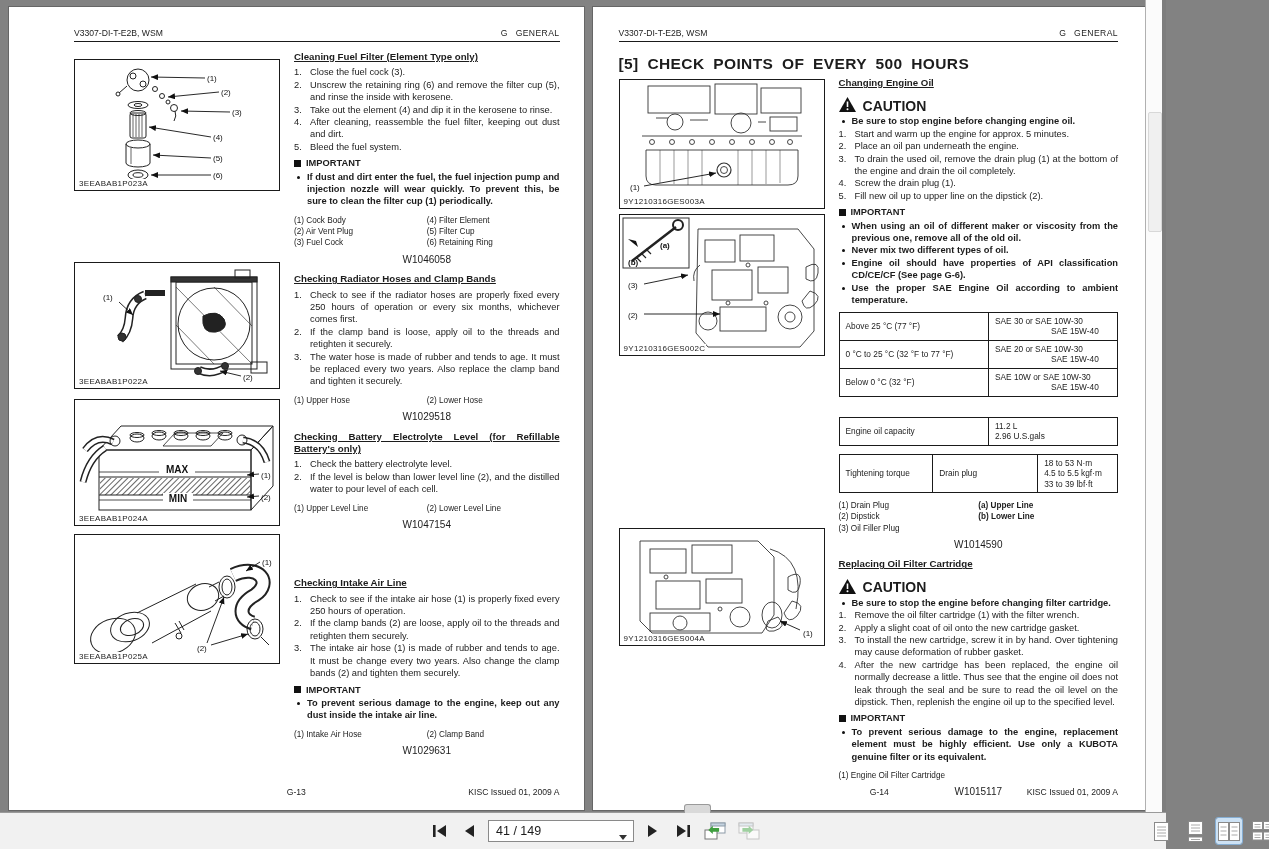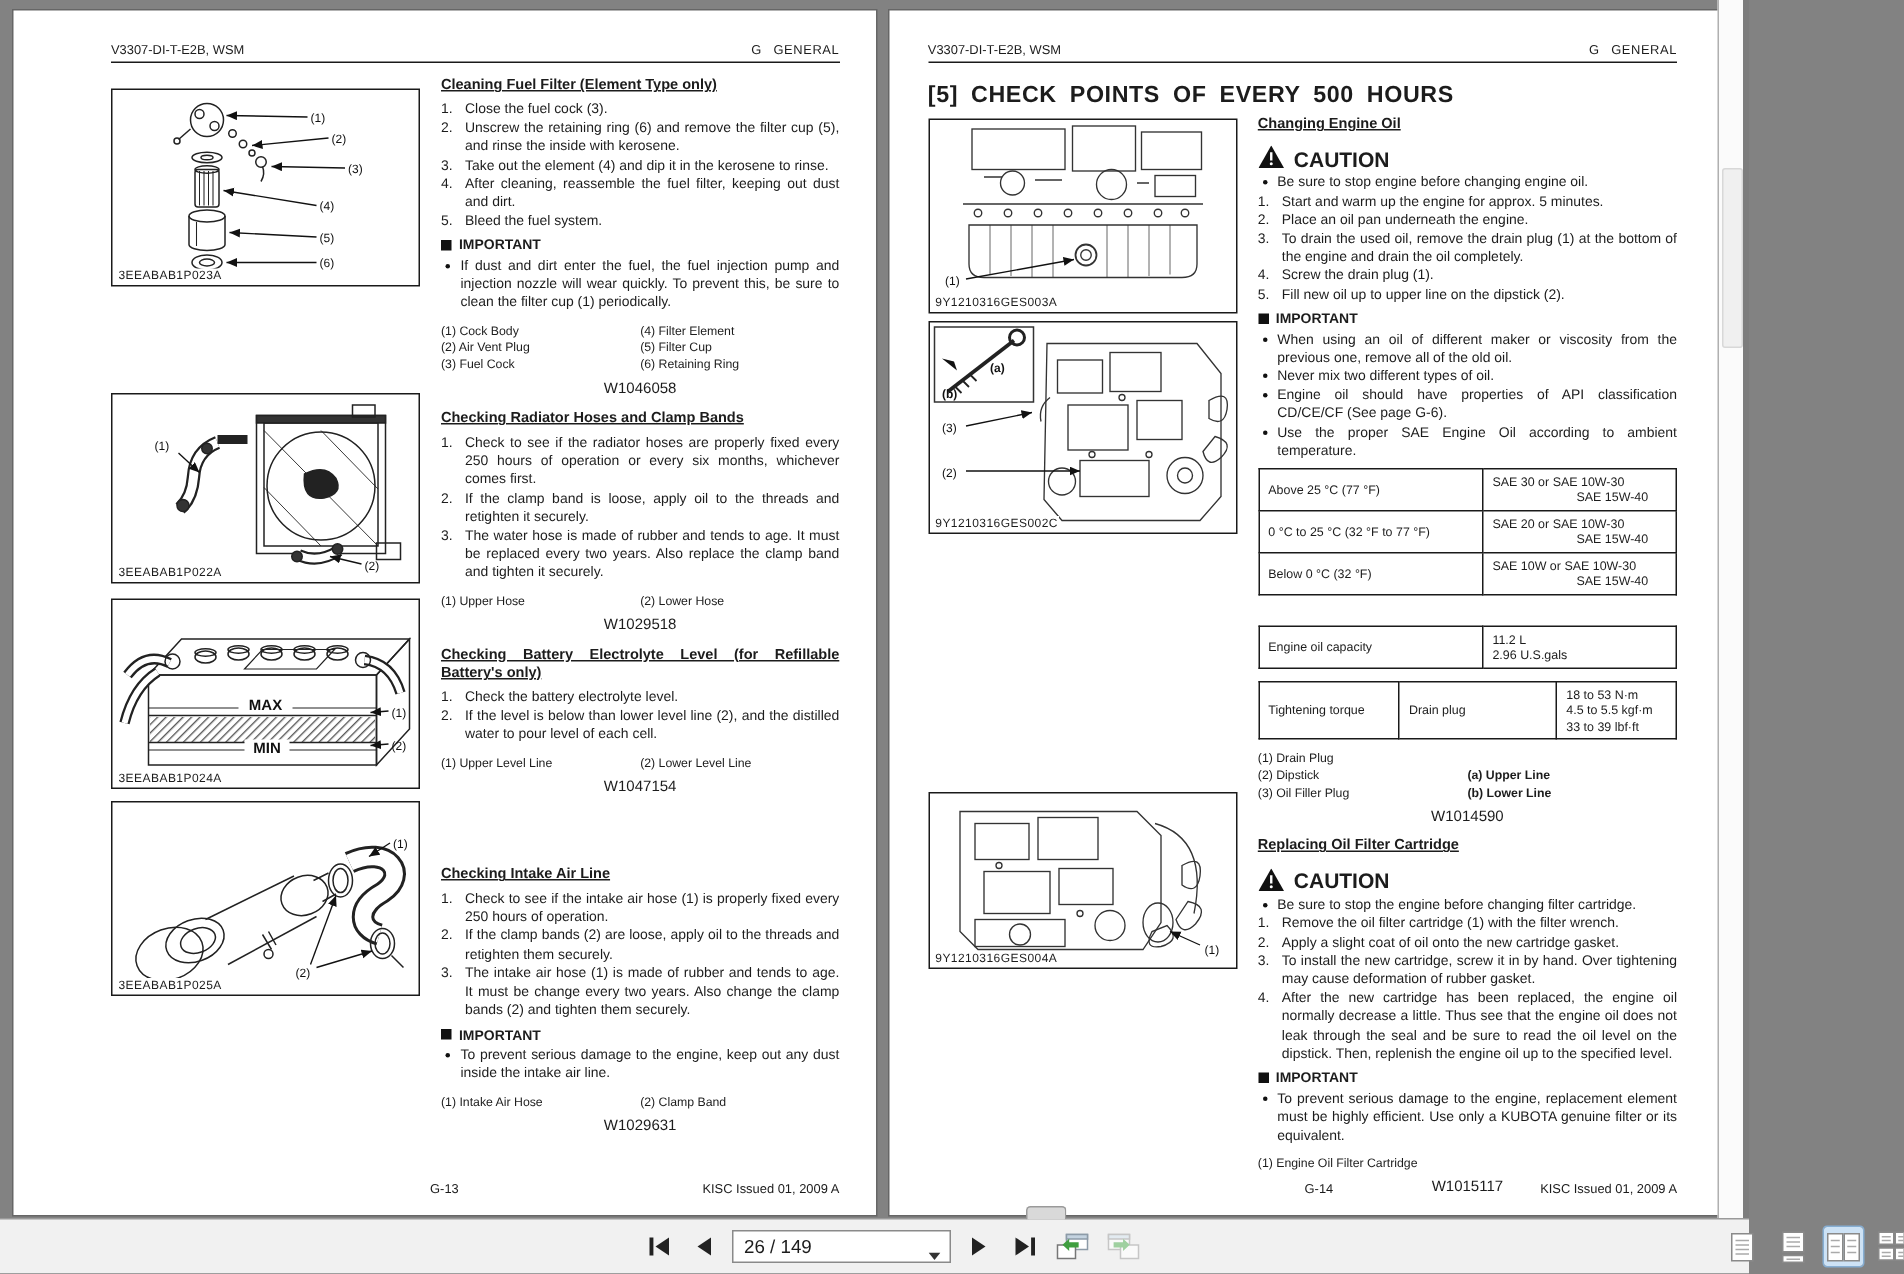--- a/index.html
+++ b/index.html
@@ -20,28 +20,28 @@
   .cap{position:absolute;left:3px;bottom:2px;font-size:8px;letter-spacing:.3px;background:#fff;padding:0 1px;}
   .fA{height:132px;margin-top:8px;} .fB{height:127px;margin-top:71px;} .fC{height:127px;margin-top:10px;}
   .fD{height:130px;margin-top:8px;} .fE{height:130px;margin-top:2px;} .fF{height:142px;margin-top:5px;}
   .fG{height:118px;margin-top:172px;}
   .h{font-weight:bold;text-decoration:underline;font-size:9.7px;margin:0 0 3px;text-align:justify;}
   .sec{margin-bottom:7px;}
   .sec4{margin-top:46px;}
   .step{display:flex;}
   .step .n{flex:0 0 16px;}
   .step .t{flex:1;text-align:justify;}
-  .bl{display:flex;font-weight:normal;}
+  .bl{display:flex;font-weight:bold;}
   .bl .dot{flex:0 0 13px;position:relative;}
   .bl .dot::after{content:"";position:absolute;left:3px;top:5px;width:3px;height:3px;background:#111;border-radius:50%;}
   .bl .t{flex:1;text-align:justify;}
   .imph{display:flex;align-items:center;gap:5px;font-weight:bold;margin:4px 0 1px;}
   .imph .sq{width:7px;height:7px;background:#111;}
   .cauh{display:flex;align-items:flex-end;gap:7px;font-weight:bold;font-size:14px;margin:8px 0 3px;}
-  .leg{display:flex;font-size:8.2px;line-height:11.3px;margin-top:7px;align-items:flex-end;}
+  .leg{display:flex;font-size:8.2px;line-height:11.3px;margin-top:7px;}
   .leg>div{width:50%;}
   .ref{text-align:center;font-size:10px;margin:5px 0 3px;}
   .btitle{font-size:15.5px;font-weight:bold;margin:13px 0 2px;letter-spacing:.4px;word-spacing:4px;}
   .tbl{width:100%;border-collapse:collapse;table-layout:fixed;font-size:8.3px;line-height:10.5px;margin-top:5px;border:1.5px solid #1a1a1a;}
   .tbl td{border:1px solid #1a1a1a;padding:3px 6px;vertical-align:middle;}
   .ind{display:block;padding-left:56px;}
   .pfoot{position:absolute;left:0;right:0;bottom:12px;height:11px;font-size:8.6px;}
   .pfoot .fp{position:absolute;left:50%;transform:translateX(-50%);}
   .pg-l .pfoot .fi{position:absolute;right:24px;}
   .pg-r .pfoot .fi{position:absolute;right:48px;}
@@ -660,21 +660,21 @@
         <path d="M15,1 L6,7 L15,13 Z" fill="#222"></path>
             <rect x="2" y="1" width="2.6" height="12" fill="#222"></rect>
       </svg>
     </button>
     <button class="navbtn">
       <svg width="12" height="14" viewBox="0 0 12 14">
         <path d="M11,1 L2,7 L11,13 Z" fill="#222"></path>
       </svg>
     </button>
     <div class="pagebox">
-      <span>26 / 149</span>
+      <span>41 / 149</span>
       <span class="pb-arrow">
         <svg width="8" height="5" viewBox="0 0 8 5">
               <path d="M0,0 L8,0 L4,5 Z" fill="#333"></path>
             </svg>
       </span>
     </div>
     <button class="navbtn">
       <svg width="12" height="14" viewBox="0 0 12 14">
         <path d="M1,1 L10,7 L1,13 Z" fill="#222"></path>
       </svg>

